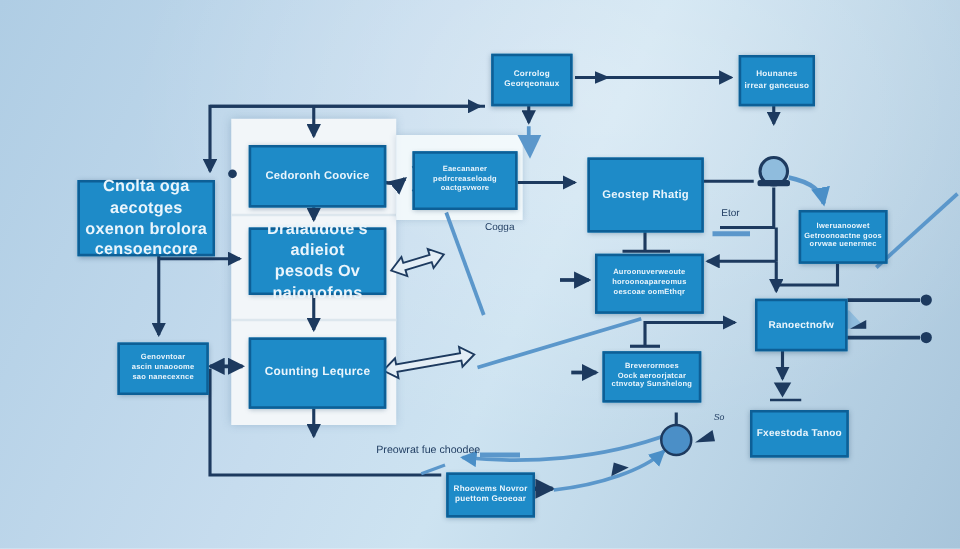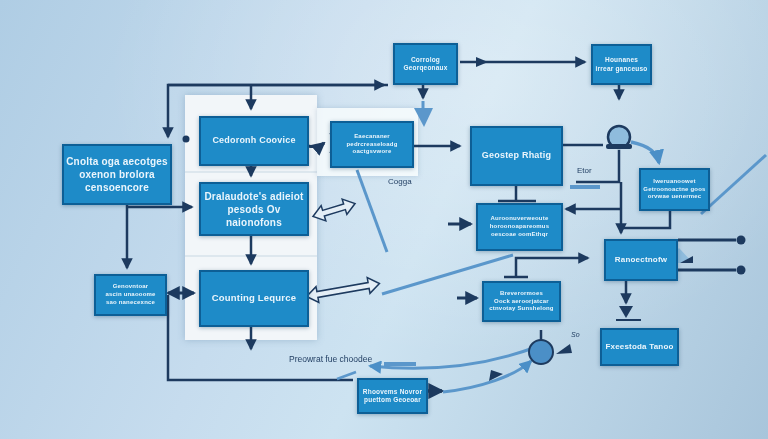--- a/index.html
+++ b/index.html
@@ -16,21 +16,21 @@
   .node{
     position:absolute;background:#1e8bc8;border:2px solid #0d5f96;color:#eaf5fc;
     display:flex;flex-direction:column;align-items:center;justify-content:center;
     text-align:center;line-height:1.3;box-shadow:0 1px 4px rgba(20,60,95,.35);
     letter-spacing:.2px;
   }
   .node span{display:block;}
   .fs95{font-size:9.5px;font-weight:bold;}
   .fs9{font-size:9px;font-weight:bold;}
   .fs8{font-size:8px;font-weight:bold;}
-  .fs75{font-size:10px;font-weight:bold;}
+  .fs75{font-size:13px;font-weight:bold;}
   .fs65{font-size:6.5px;font-weight:bold;}
   .fs6{font-size:6px;font-weight:bold;}
   .lbl{position:absolute;color:#1d3a5f;font-weight:normal;white-space:nowrap;}
   svg.overlay{position:absolute;left:0;top:0;pointer-events:none;}
 </style>
 </head>
 <body>
 
 <div class="stage">
 
@@ -197,16 +197,16 @@
     <span>Fxeestoda Tanoo</span>
   </div>
 
   <div class="node fs65" style="left:357px;top:378px;width:67px;height:32px;">
     <span>Rhoovems Novror</span>
     <span>puettom Geoeoar</span>
   </div>
 
   <div class="lbl" style="left:388px;top:177px;font-size:8px;">Cogga</div>
   <div class="lbl" style="left:577px;top:166px;font-size:8px;">Etor</div>
-  <div class="lbl" style="left:269px;top:354px;font-size:8.5px;padding-left:20px;">Preowrat fue choodee</div>
+  <div class="lbl" style="left:281px;top:354px;font-size:8.5px;padding-left:20px;">Preowrat fue choodee</div>
   <div class="lbl" style="left:571px;top:331px;font-size:7px;font-style:italic;">So</div>
 
 </div>
 
 </body></html>

